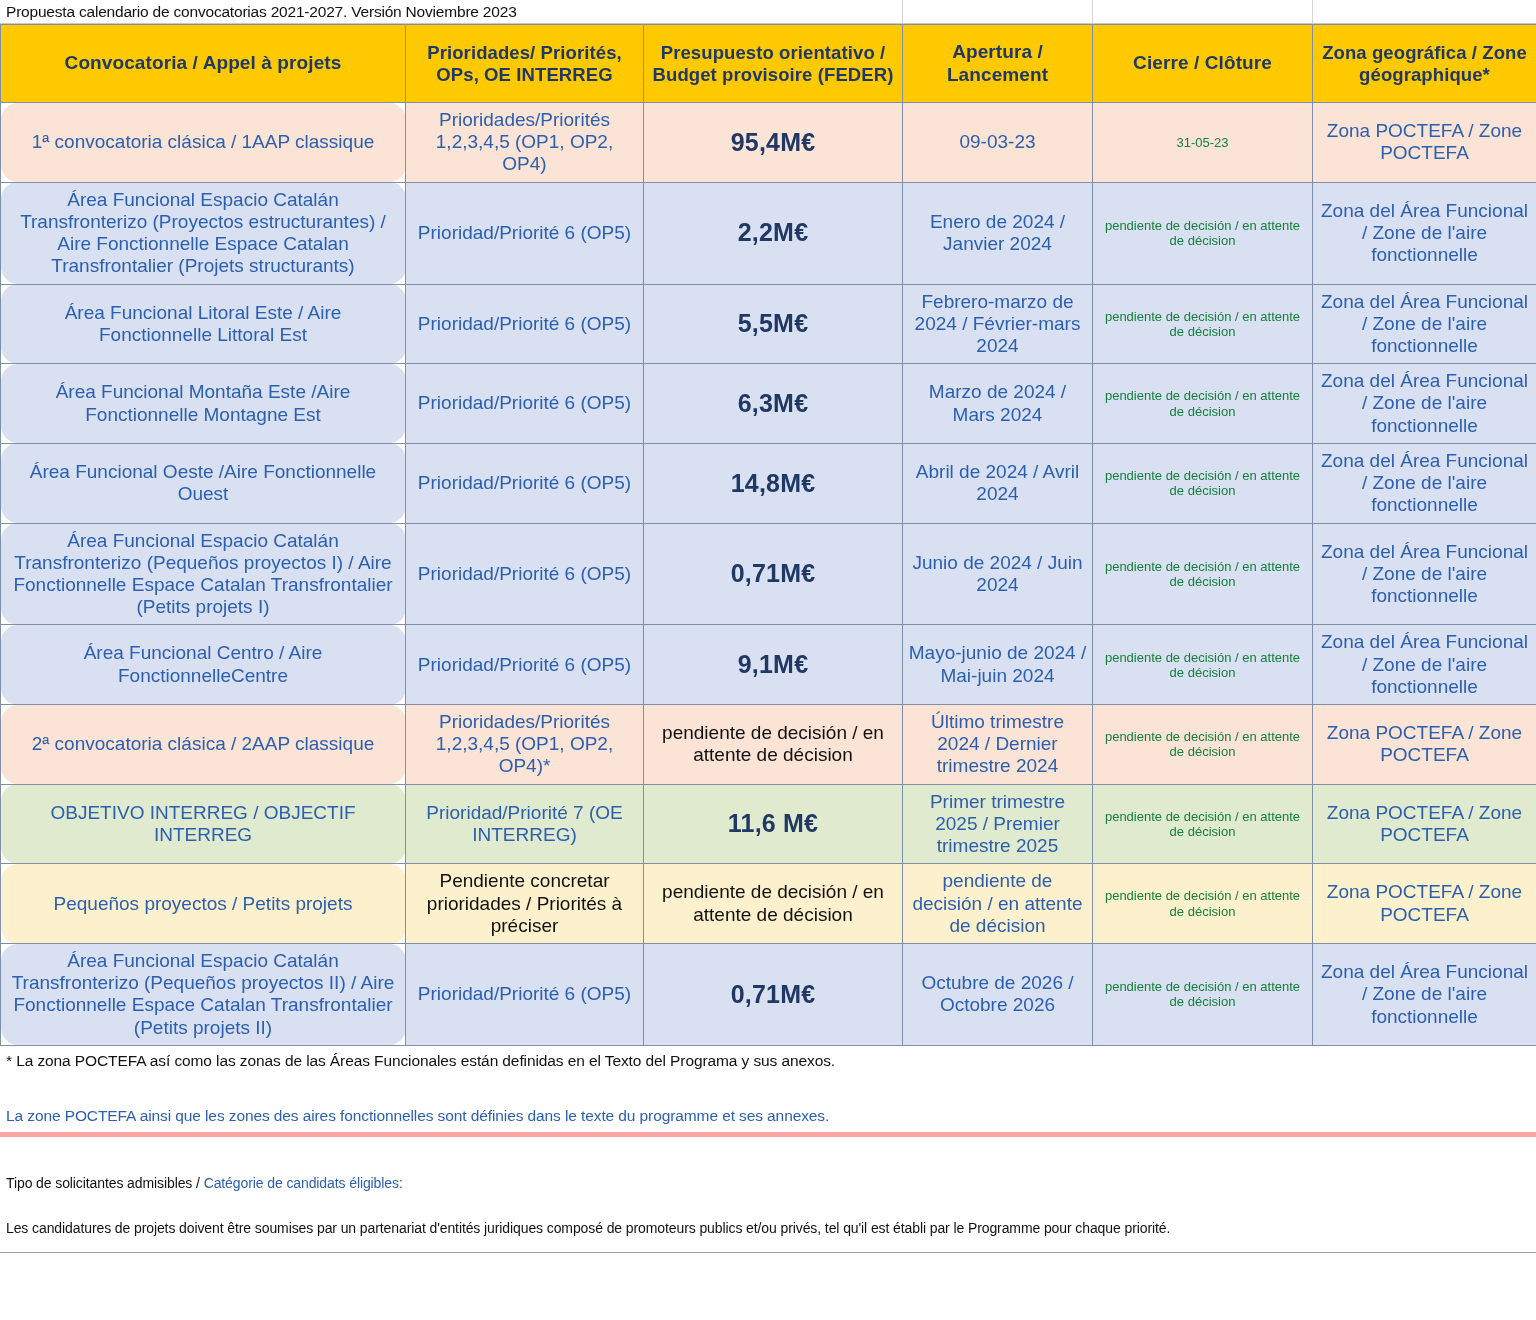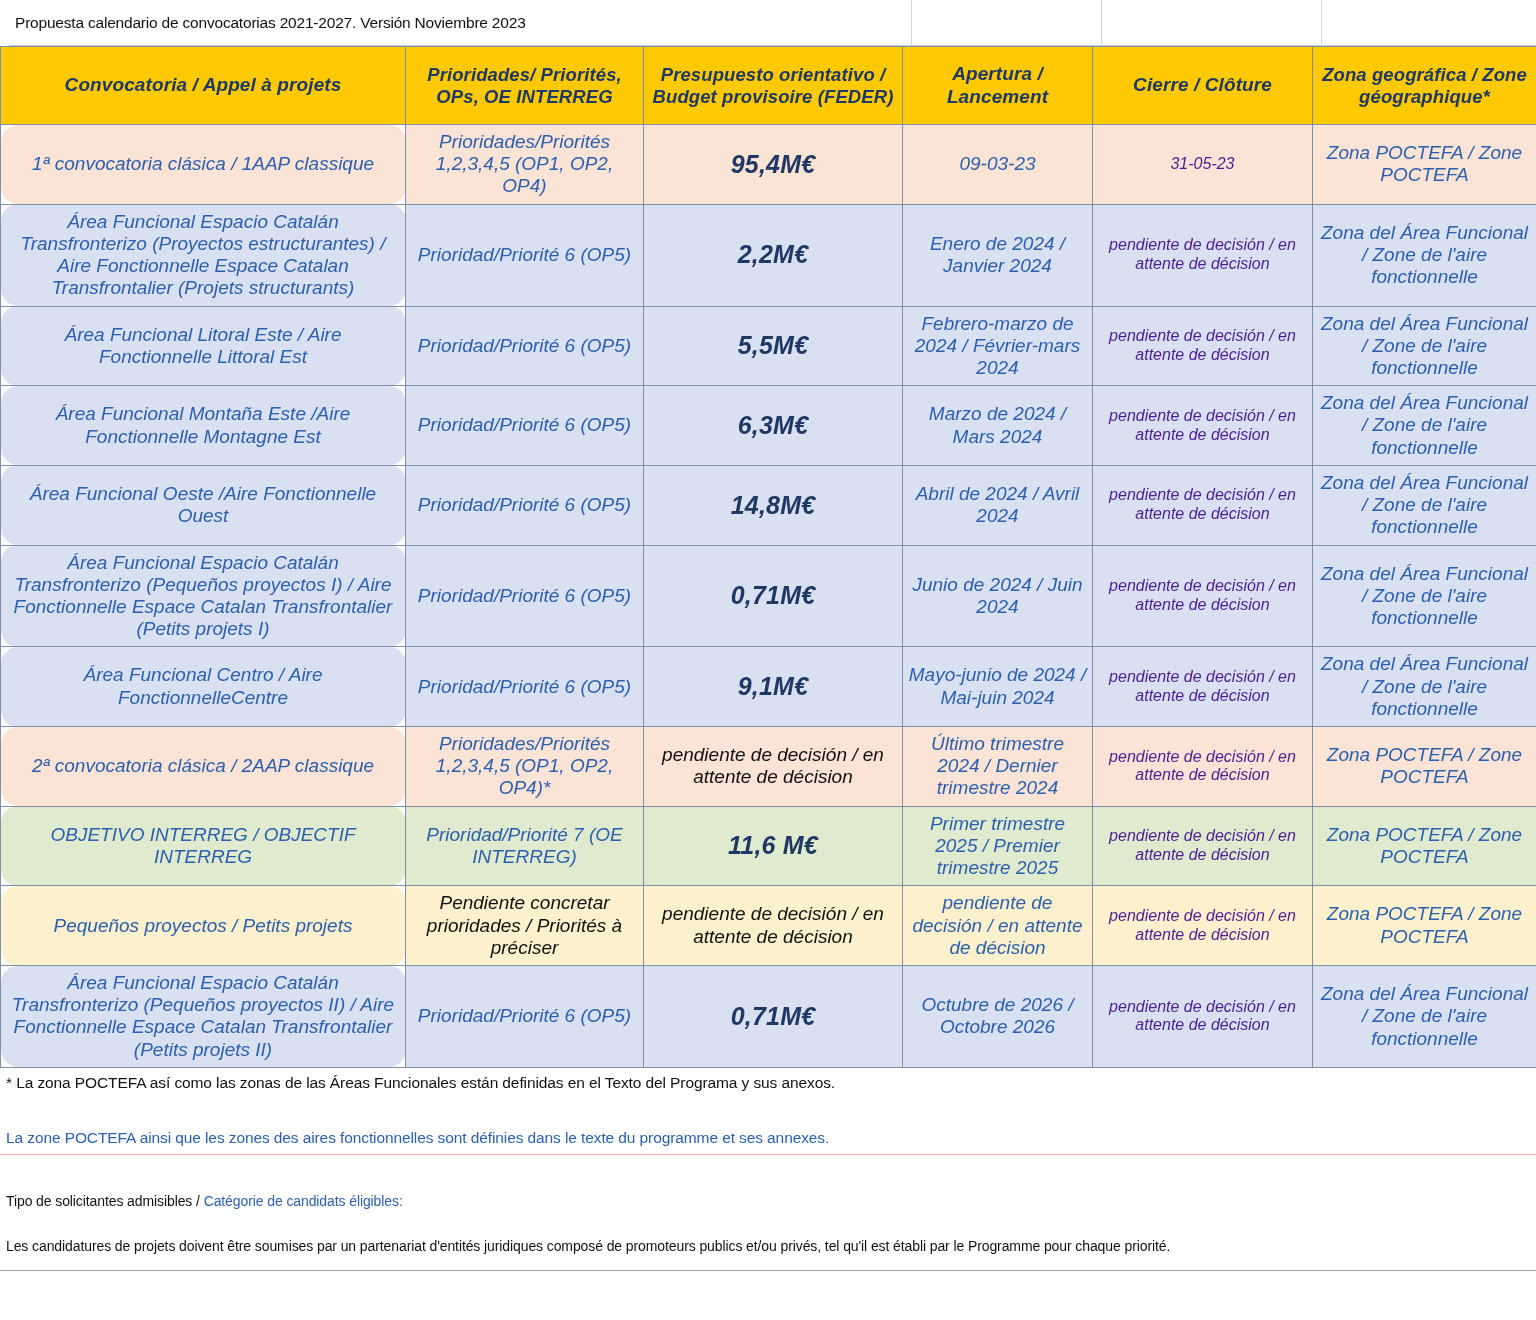--- a/index.html
+++ b/index.html
@@ -13,24 +13,23 @@
   #sheet{
     width:1536px;
     min-height:1320px;
     position:relative;
     box-sizing:border-box;
   }
 
   
   .caption-row{
     display:flex;
-    height:46px;
+    height:24px;
     border-bottom:1px solid #c9c9c9;
     box-sizing:border-box;
-    margin-left:9px;
   }
   .caption-cell{
     flex:0 0 903px;
     display:flex;
     align-items:center;
     padding-left:6px;
     font-size:15.5px;
     color:#111111;
     letter-spacing:-0.2px;
     border-right:1px solid #d4d4d4;
@@ -39,21 +38,20 @@
   }
   .caption-blank{flex:0 0 190px;border-right:1px solid #d4d4d4;box-sizing:border-box;}
   .caption-blank2{flex:0 0 220px;border-right:1px solid #d4d4d4;box-sizing:border-box;}
   .caption-blank3{flex:1 1 auto;box-sizing:border-box;}
 
   
   table.cal{
     border-collapse:collapse;
     width:1536px;
     table-layout:fixed;
-    font-style:italic;
   }
   table.cal td, table.cal th{
     border:1px solid #7f8fa8;
     padding:6px 5px;
     text-align:center;
     vertical-align:middle;
     box-sizing:border-box;
     line-height:1.17;
   }
   
@@ -79,29 +77,29 @@
   tr.peach td{background:#fbe3d5;}
   tr.blue  td{background:#d9e0f1;}
   tr.green td{background:#e0eace;}
   tr.yellow td{background:#fdf0cc;}
 
   td.name{font-size:19px;color:#2b5fb0;border-radius:17px;}
   td.prio{font-size:19px;color:#2b5fb0;}
   td.budget{font-size:25px;font-weight:bold;color:#1f3864;letter-spacing:0.2px;}
   td.budget.pending{font-size:19px;font-weight:normal;color:#111111;letter-spacing:0;}
   td.open{font-size:19px;color:#2b5fb0;}
-  td.close{font-size:16px;color:#4c1d95;}
+  td.close{font-size:13px;color:#15803d;}
   td.zone{font-size:19px;color:#2b5fb0;}
 
   tr.peach td.name, tr.green td.name{color:#2b5fb0;}
   tr.yellow td.prio{color:#111111;}
 
   
   .note-block{
-    border-bottom:1px solid #fca5a5;
+    border-bottom:5px solid #fca5a5;
     padding:3px 6px 5px 6px;
     box-sizing:border-box;
   }
   .note-es{
     font-size:15.5px;
     color:#111111;
     line-height:1.5;
     letter-spacing:-0.1px;
   }
   .note-fr{

